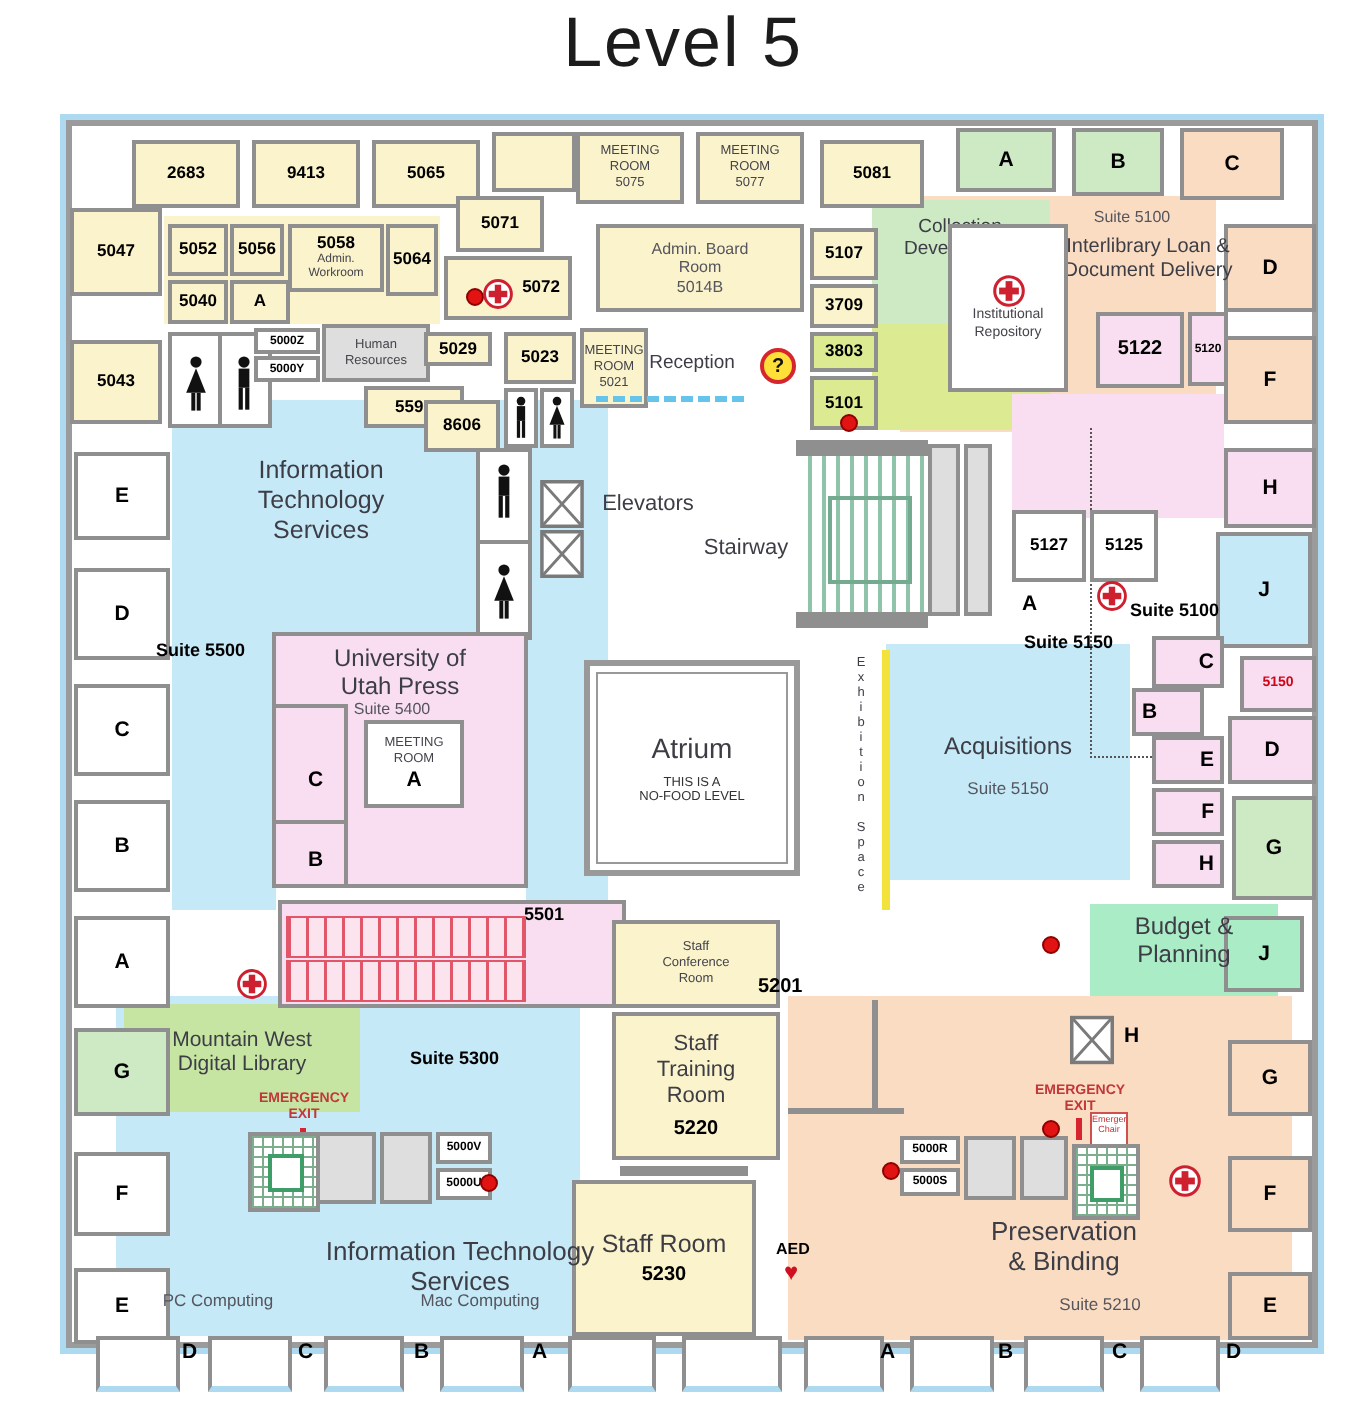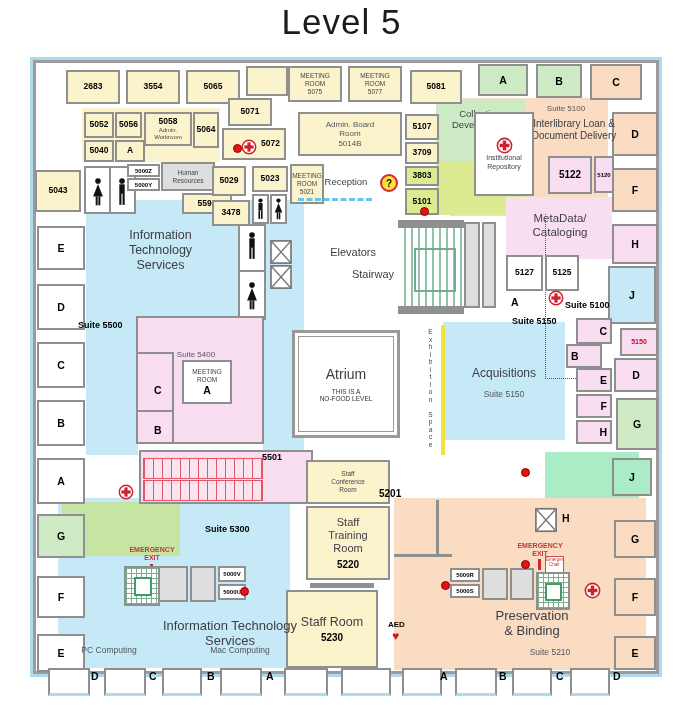--- a/index.html
+++ b/index.html
@@ -80,35 +80,36 @@
   <div class="zone ygreen" style="left:436px;top:162px;width:89px;height:53px"></div>
   <div class="zone pink" style="left:506px;top:197px;width:106px;height:62px"></div>
   <div class="zone blue" style="left:443px;top:322px;width:122px;height:118px"></div>
   <div class="zone mint" style="left:545px;top:452px;width:94px;height:46px"></div>
   <div class="zone peach" style="left:394px;top:498px;width:252px;height:172px"></div>
   <div class="zone mwg" style="left:62px;top:502px;width:118px;height:54px"></div>
   <div class="zone cream" style="left:82px;top:108px;width:138px;height:54px"></div>
   <div class="dotted" style="left:545px;top:214px;width:66px;height:164px"></div>
 
   <div class="room cream num" style="left:66px;top:70px;width:54px;height:34px">2683</div>
-  <div class="room cream num" style="left:126px;top:70px;width:54px;height:34px">3554</div>
+  <div class="room cream num" style="left:126px;top:70px;width:54px;height:34px">9413</div>
   <div class="room cream num" style="left:186px;top:70px;width:54px;height:34px">5065</div>
   <div class="room cream" style="left:246px;top:66px;width:42px;height:30px"></div>
   <div class="room cream num" style="left:228px;top:98px;width:44px;height:28px">5071</div>
   <div class="room cream mr" style="left:288px;top:66px;width:54px;height:36px">MEETING
 ROOM
 5075</div>
   <div class="room cream mr" style="left:348px;top:66px;width:54px;height:36px">MEETING
 ROOM
 5077</div>
   <div class="room cream num" style="left:410px;top:70px;width:52px;height:34px">5081</div>
   <div class="room pgreen ltr" style="left:478px;top:64px;width:50px;height:32px">A</div>
   <div class="room pgreen ltr" style="left:536px;top:64px;width:46px;height:34px">B</div>
   <div class="room peach ltr" style="left:590px;top:64px;width:52px;height:36px">C</div>
 
+  <div class="room cream num" style="left:35px;top:104px;width:46px;height:44px">5047</div>
   <div class="room cream num" style="left:35px;top:170px;width:46px;height:42px">5043</div>
   <div class="room white ltr" style="left:37px;top:226px;width:48px;height:44px">E</div>
   <div class="room white ltr" style="left:37px;top:284px;width:48px;height:46px">D</div>
   <div class="room white ltr" style="left:37px;top:342px;width:48px;height:46px">C</div>
   <div class="room white ltr" style="left:37px;top:400px;width:48px;height:46px">B</div>
   <div class="room white ltr" style="left:37px;top:458px;width:48px;height:46px">A</div>
   <div class="room pgreen ltr" style="left:37px;top:514px;width:48px;height:44px">G</div>
   <div class="room white ltr" style="left:37px;top:576px;width:48px;height:42px">F</div>
   <div class="room white ltr" style="left:37px;top:634px;width:48px;height:38px">E</div>
 
@@ -146,22 +147,22 @@
       <use href="#woman"></use>
     </svg>
   <svg class="icon" style="left:116px;top:178px;width:12px;height:28px">
       <use href="#man"></use>
     </svg>
   <div class="room white num6" style="left:127px;top:164px;width:33px;height:13px">5000Z</div>
   <div class="room white num6" style="left:127px;top:178px;width:33px;height:13px">5000Y</div>
   <div class="room grayb mr" style="left:161px;top:162px;width:54px;height:29px">Human
 Resources</div>
   <div class="room cream num" style="left:182px;top:193px;width:50px;height:21px">5590</div>
-  <div class="room cream num" style="left:212px;top:166px;width:34px;height:30px">5029</div>
-  <div class="room cream num" style="left:212px;top:200px;width:38px;height:26px">3478</div>
+  <div class="room cream num" style="left:212px;top:166px;width:34px;height:17px">5029</div>
+  <div class="room cream num" style="left:212px;top:200px;width:38px;height:26px">8606</div>
   <div class="room cream num" style="left:252px;top:166px;width:36px;height:26px">5023</div>
   <div class="room white" style="left:252px;top:194px;width:17px;height:30px"></div>
   <div class="room white" style="left:270px;top:194px;width:17px;height:30px"></div>
   <svg class="icon" style="left:256px;top:198px;width:9px;height:22px">
       <use href="#man"></use>
     </svg>
   <svg class="icon" style="left:274px;top:198px;width:9px;height:22px">
       <use href="#woman"></use>
     </svg>
   <div class="room cream mr" style="left:290px;top:164px;width:34px;height:40px">MEETING
@@ -189,22 +190,20 @@
         <use href="#aid"></use>
       </svg>
     <span class="mr" style="font-size:7px">Institutional
 Repository</span>
   </div>
   <div class="room pink" style="left:548px;top:156px;width:44px;height:38px">
       <span class="num" style="font-size:10px">5122</span>
     </div>
   <div class="room pink num6" style="left:594px;top:156px;width:20px;height:37px">5120</div>
 
-  <div class="zl" style="left:510px;top:212px;width:100px;font-size:11.5px">MetaData/
-Cataloging</div>
   <div class="room white num" style="left:506px;top:255px;width:37px;height:36px">5127</div>
   <div class="room white num" style="left:545px;top:255px;width:34px;height:36px">5125</div>
   <div class="ltrf" style="left:511px;top:296px">A</div>
   <svg class="icon" style="left:548px;top:290px;width:16px;height:16px">
       <use href="#aid"></use>
     </svg>
   <div class="suite" style="left:565px;top:300px">Suite 5100</div>
   <div class="suite" style="left:512px;top:316px">Suite 5150</div>
 
   <div class="zl" style="left:88px;top:228px;width:145px;font-size:12.5px">Information
@@ -219,30 +218,32 @@
     </svg>
   <svg class="icon" style="left:246px;top:282px;width:12px;height:28px">
       <use href="#woman"></use>
     </svg>
   <svg class="icon" style="left:270px;top:240px;width:22px;height:24px">
       <use href="#elev"></use>
     </svg>
   <svg class="icon" style="left:270px;top:265px;width:22px;height:24px">
       <use href="#elev"></use>
     </svg>
-  <div class="zl" style="left:316px;top:246px;width:60px;font-size:11px;text-align:right">Elevators</div>
+  <div class="zl" style="left:294px;top:246px;width:60px;font-size:11px;text-align:center">Elevators</div>
   <div class="wall" style="left:398px;top:220px;width:66px;height:8px"></div>
   <div class="stairs" style="left:404px;top:228px;width:58px;height:78px"></div>
   <div class="stairbox" style="left:414px;top:248px;width:38px;height:40px"></div>
   <div class="wall" style="left:398px;top:306px;width:66px;height:8px"></div>
   <div class="room grayb" style="left:464px;top:222px;width:16px;height:86px"></div>
   <div class="room grayb" style="left:482px;top:222px;width:14px;height:86px"></div>
   <div class="zl" style="left:342px;top:268px;width:62px;font-size:11px">Stairway</div>
 
   <div class="room pink" style="left:136px;top:316px;width:128px;height:128px"></div>
+  <div class="zl" style="left:140px;top:322px;width:120px;font-size:12px">University of
+Utah Press</div>
   <div class="sm" style="left:166px;top:350px;width:60px">Suite 5400</div>
   <div class="wall" style="left:172px;top:352px;width:2px;height:90px"></div>
   <div class="wall" style="left:136px;top:352px;width:38px;height:2px"></div>
   <div class="wall" style="left:136px;top:410px;width:38px;height:2px"></div>
   <div class="room white" style="left:182px;top:360px;width:50px;height:44px">
     <span class="mr">MEETING
 ROOM</span>
     <span class="ltr">A</span>
   </div>
   <div class="ltrf" style="left:154px;top:384px">C</div>
@@ -266,27 +267,31 @@
   <div class="room pink" style="left:576px;top:368px;width:36px;height:24px;align-items:flex-end;padding-right:3px;box-sizing:border-box">
       <span class="ltr">E</span>
     </div>
   <div class="room pink" style="left:576px;top:394px;width:36px;height:24px;align-items:flex-end;padding-right:3px;box-sizing:border-box">
       <span class="ltr">F</span>
     </div>
   <div class="room pink" style="left:576px;top:420px;width:36px;height:24px;align-items:flex-end;padding-right:3px;box-sizing:border-box">
       <span class="ltr">H</span>
     </div>
 
+  <div class="zl" style="left:548px;top:456px;width:88px;font-size:12px">Budget &amp;
+Planning</div>
   <div class="room pink" style="left:139px;top:450px;width:174px;height:54px"></div>
   <div class="suite" style="left:262px;top:452px">5501</div>
   <div class="shelf" style="left:143px;top:458px;width:118px;height:19px"></div>
   <div class="shelf" style="left:143px;top:480px;width:118px;height:19px"></div>
   <svg class="icon" style="left:118px;top:484px;width:16px;height:16px">
       <use href="#aid"></use>
     </svg>
+  <div class="zl" style="left:64px;top:514px;width:114px;font-size:10.5px">Mountain West
+Digital Library</div>
   <div class="suite" style="left:205px;top:524px">Suite 5300</div>
   <div class="redt" style="left:128px;top:546px;width:48px">EMERGENCY
 EXIT</div>
   <div class="abs" style="left:150px;top:564px;width:3px;height:9px;background:#d6252e"></div>
 
   <div class="room cream" style="left:306px;top:460px;width:84px;height:44px">
     <span class="mr">Staff
 Conference
 Room</span>
   </div>

